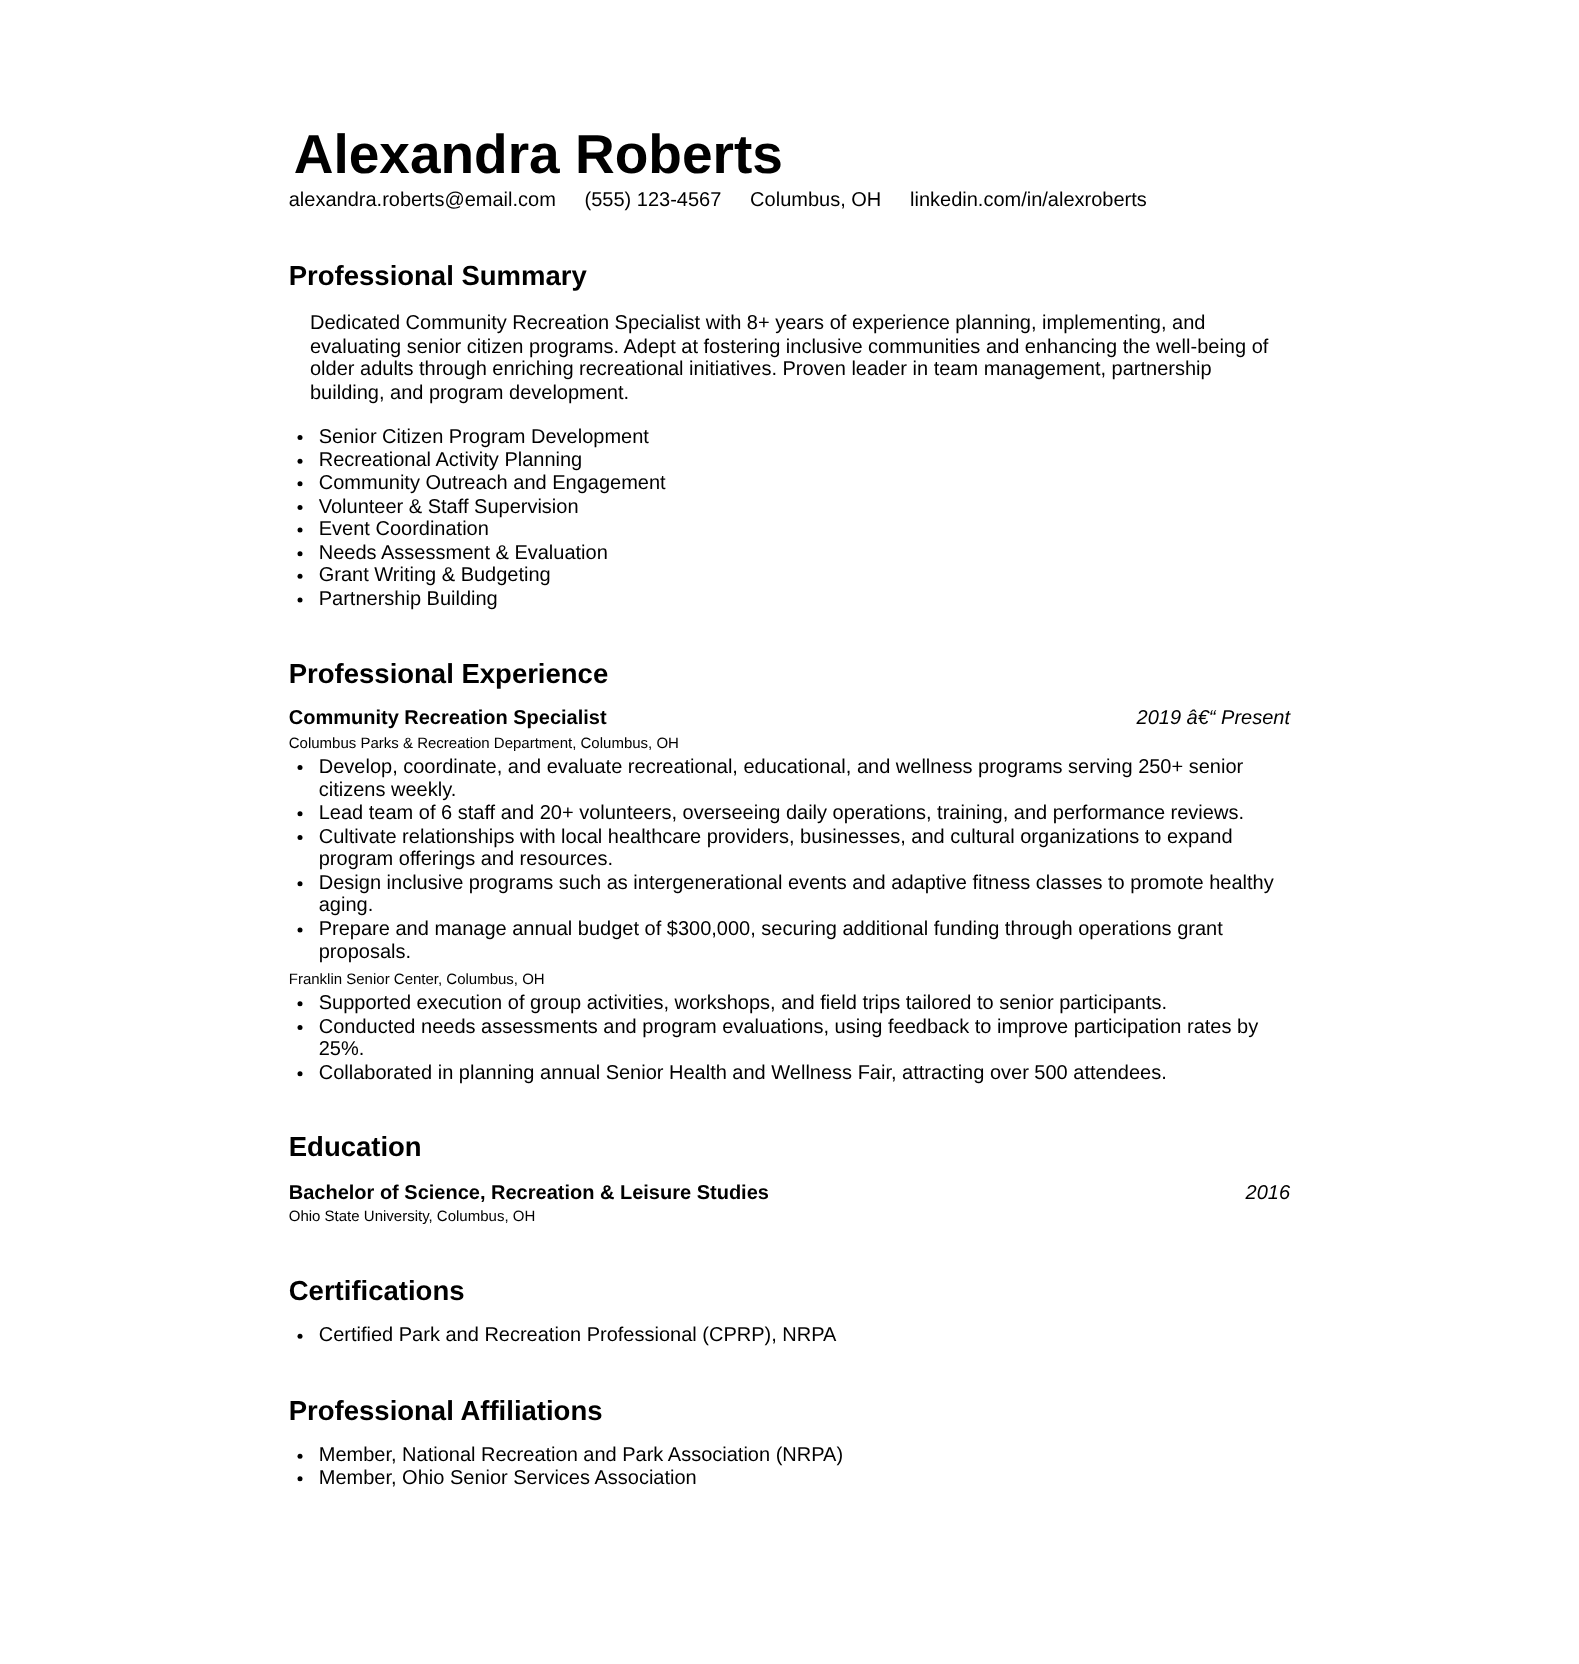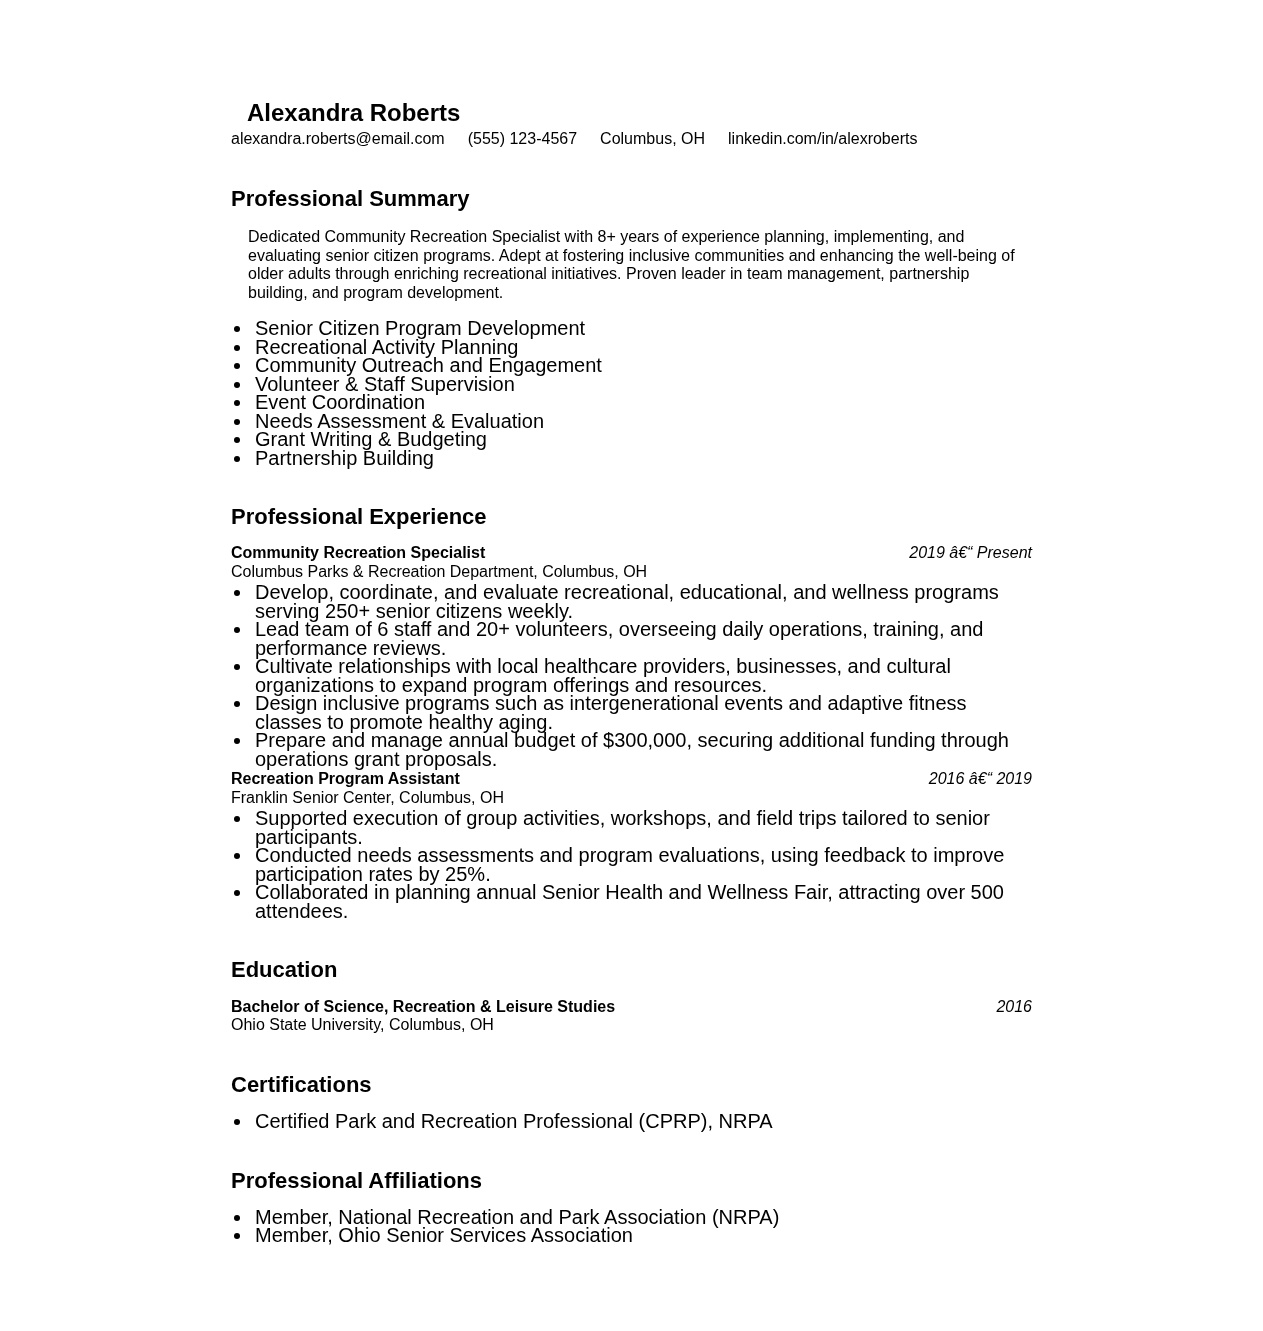--- a/index.html
+++ b/index.html
@@ -12,24 +12,24 @@
     color: #000000;
     min-height: 1331px;
   }
   .page {
     width: 801px;
     margin: 0 auto;
     padding-top: 100px;
     padding-bottom: 125px;
   }
   h1 {
-    font-size: 24px;
+    font-size: 44px;
     font-weight: bold;
     line-height: 1.1;
-    margin: 0 0 4px 16px;
+    margin: 0 0 4px 4px;
     letter-spacing: 0;
   }
   .contact {
     display: flex;
     gap: 23px;
     font-size: 16px;
     line-height: 18.5px;
     white-space: nowrap;
   }
   h2 {
@@ -39,21 +39,21 @@
     margin: 37px 0 15px 0;
   }
   p.summary {
     margin: 17px;
     font-size: 16px;
     line-height: 18.5px;
   }
   ul.bullets {
     margin: 2px 0 0 0;
     padding-left: 22px;
-    font-size: 20px;
+    font-size: 16px;
     line-height: 18.5px;
   }
   ul.bullets li {
     padding-left: 2px;
   }
   .job + .job {
     margin-top: 2px;
   }
   .entry-header {
     display: flex;
@@ -62,21 +62,21 @@
     font-size: 16px;
     line-height: 18.5px;
   }
   .entry-title {
     font-weight: bold;
   }
   .entry-dates {
     font-style: italic;
   }
   .entry-sub {
-    font-size: 16px;
+    font-size: 12px;
     line-height: 18.5px;
   }
 </style>
 </head>
 <body>
 
 <div class="page">
 
   <h1>Alexandra Roberts</h1>
 
@@ -112,24 +112,20 @@
     <ul class="bullets">
       <li>Develop, coordinate, and evaluate recreational, educational, and wellness programs serving 250+ senior citizens weekly.</li>
       <li>Lead team of 6 staff and 20+ volunteers, overseeing daily operations, training, and performance reviews.</li>
       <li>Cultivate relationships with local healthcare providers, businesses, and cultural organizations to expand program offerings and resources.</li>
       <li>Design inclusive programs such as intergenerational events and adaptive fitness classes to promote healthy aging.</li>
       <li>Prepare and manage annual budget of $300,000, securing additional funding through operations grant proposals.</li>
     </ul>
   </div>
 
   <div class="job">
-    <div class="entry-header">
-      <span class="entry-title">Recreation Program Assistant</span>
-      <span class="entry-dates">2016 â€“ 2019</span>
-    </div>
     <div class="entry-sub">Franklin Senior Center, Columbus, OH</div>
     <ul class="bullets">
       <li>Supported execution of group activities, workshops, and field trips tailored to senior participants.</li>
       <li>Conducted needs assessments and program evaluations, using feedback to improve participation rates by 25%.</li>
       <li>Collaborated in planning annual Senior Health and Wellness Fair, attracting over 500 attendees.</li>
     </ul>
   </div>
 
   <h2>Education</h2>
   <div>

